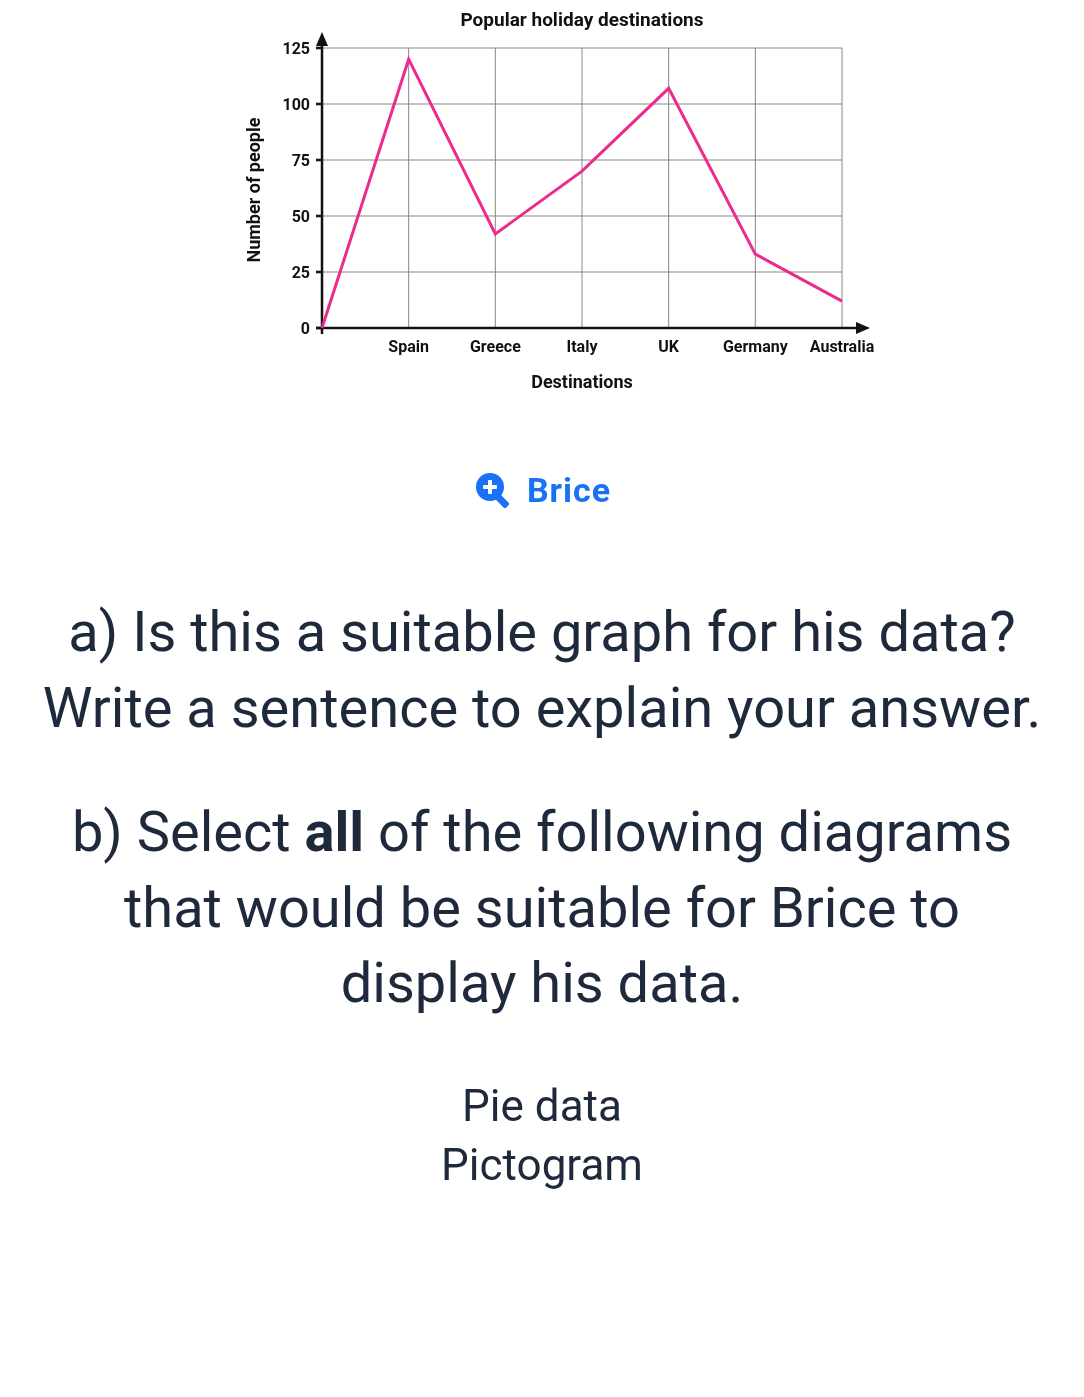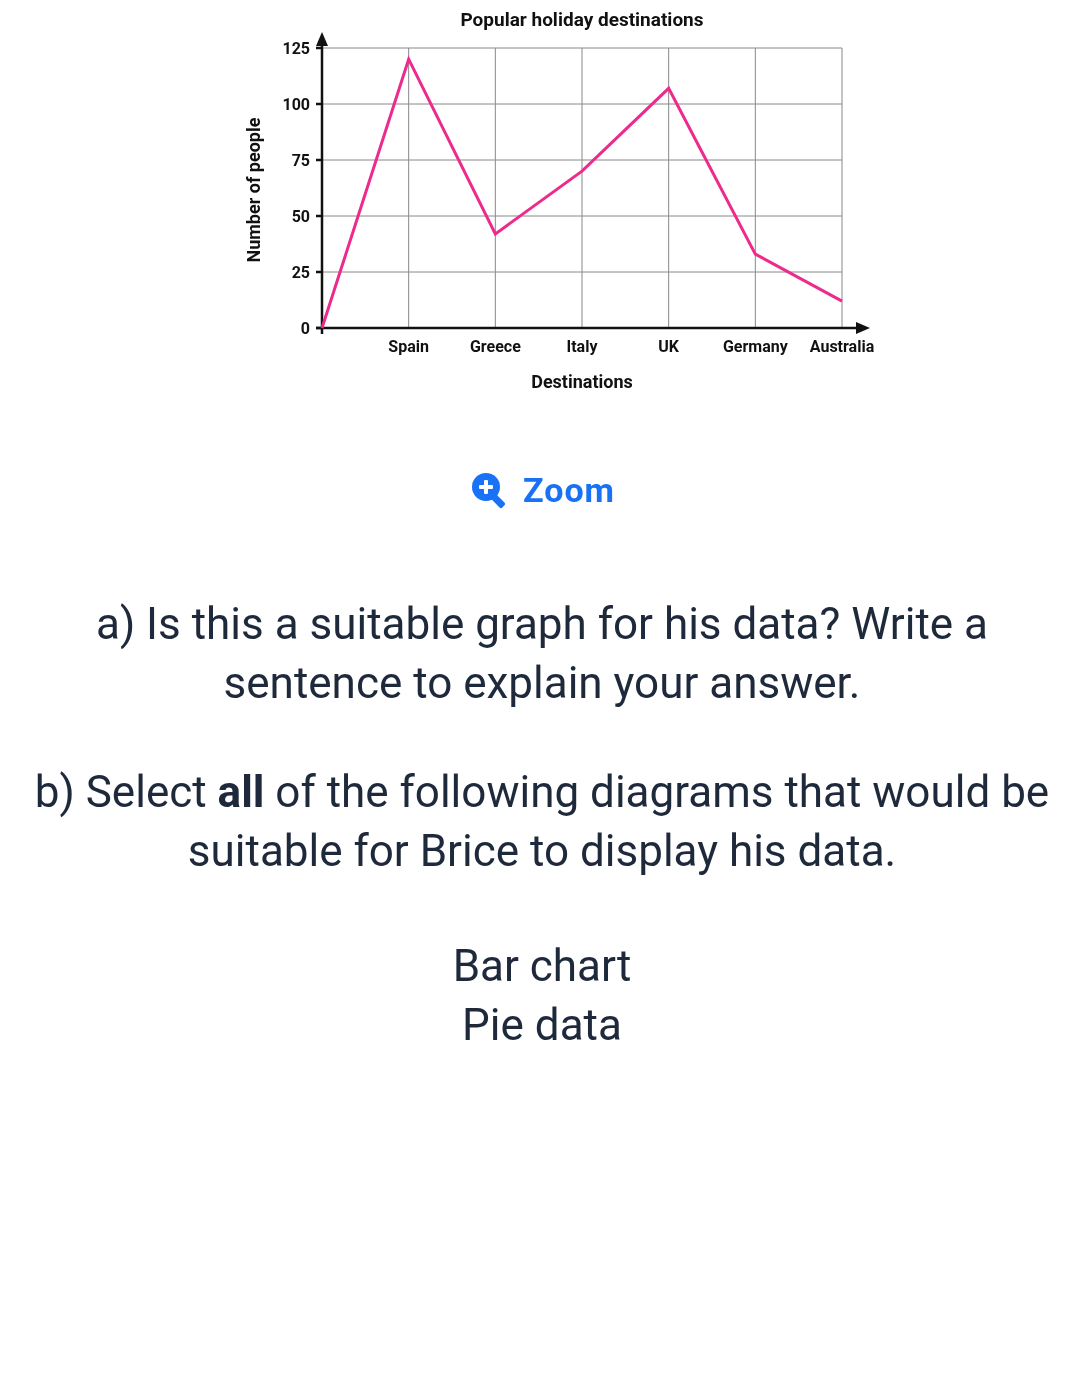--- a/index.html
+++ b/index.html
@@ -43,21 +43,21 @@
     }
     .zoom-text {
       color: #1971f5;
       font-weight: 700;
       font-size: 34px;
       letter-spacing: 1px;
     }
     .question-block {
       margin-top: 85px;
       text-align: center;
-      font-size: 44px;
+      font-size: 56px;
       line-height: 1.35;
       color: #1e293b;
       padding: 0 30px;
     }
     .question-block.second { margin-top: 49px; }
     .options-block {
       margin-top: 55px;
       text-align: center;
       font-size: 44px;
       line-height: 1.35;
@@ -129,25 +129,25 @@
   </svg>
 </div>
 
 <div class="zoom-row">
   <svg width="40" height="40" viewBox="0 0 40 40">
     <circle cx="17" cy="17" r="14" fill="#1971f5"></circle>
     <rect x="27" y="24" width="14" height="7" rx="2" fill="#1971f5" transform="rotate(45 27 24)"></rect>
     <rect x="10" y="15" width="14" height="4" fill="#ffffff" rx="1"></rect>
     <rect x="15" y="10" width="4" height="14" fill="#ffffff" rx="1"></rect>
   </svg>
-  <span class="zoom-text">Zoom</span>
+  <span class="zoom-text">Brice</span>
 </div>
 
 <div class="question-block">a) Is this a suitable graph for his data? Write a sentence to explain your answer.</div>
 
 <div class="question-block second">
   <span>b) Select </span><span class="bold">all</span><span> of the following diagrams that would be suitable for Brice to display his data.</span>
 </div>
 
 <div class="options-block">
-  <div>Bar chart</div>
   <div>Pie data</div>
+  <div>Pictogram</div>
 </div>
 
 </body></html>

